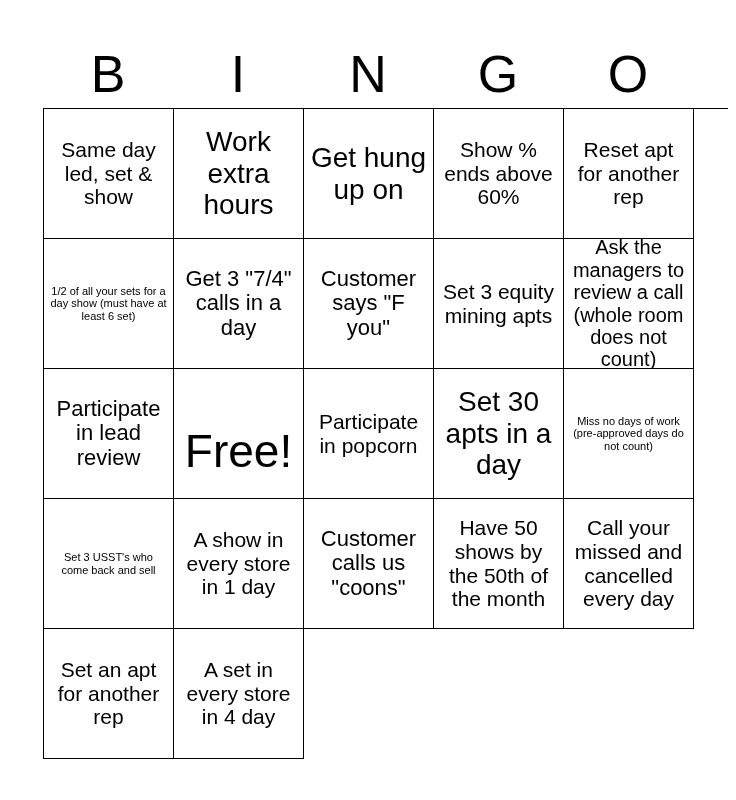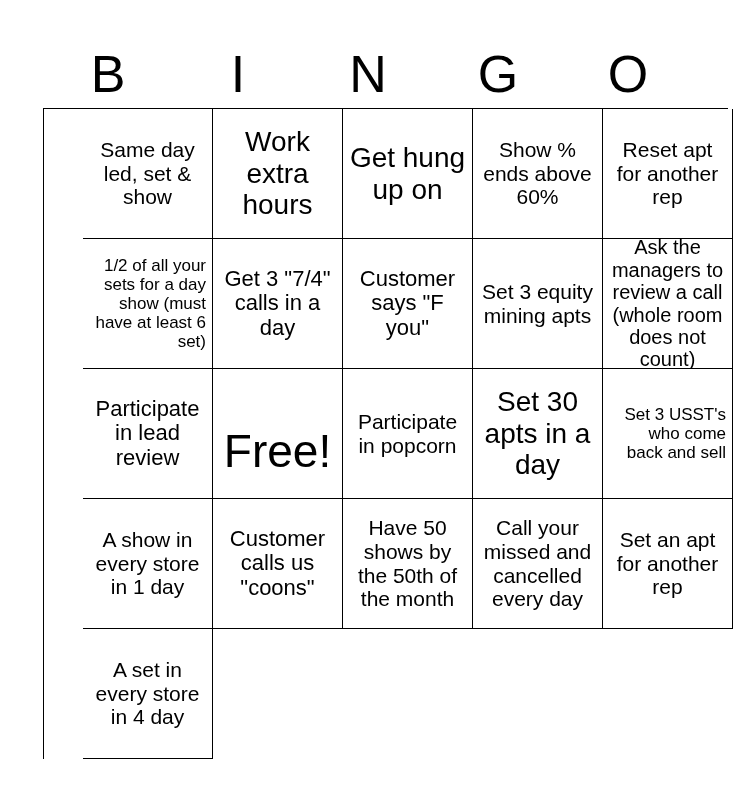--- a/index.html
+++ b/index.html
@@ -33,40 +33,39 @@
       font-weight: normal;
     }
     .grid {
       display: grid;
       grid-template-columns: repeat(5, 130px);
       grid-template-rows: repeat(5, 130px);
       border-top: 1.5px solid #000;
       border-left: 1.5px solid #000;
       box-sizing: border-box;
       width: 685px;
-      padding-left: 39px;
     }
     .cell {
       border-right: 1.5px solid #000;
       border-bottom: 1.5px solid #000;
       display: flex;
       align-items: center;
       justify-content: center;
       text-align: center;
       padding: 4px 6px;
       box-sizing: border-box;
       overflow: hidden;
       cursor: pointer;
     }
     .cell span {
       display: block;
       line-height: 1.12;
     }
     .fs-xs { font-size: 20px; line-height: 1.2; }
-    .fs-s  { font-size: 17px; text-align: right; }
+    .fs-s  { font-size: 11px; }
     .fs-m  { font-size: 21px; }
     .fs-l  { font-size: 22px; }
     .fs-xl { font-size: 28px; }
     .fs-free { font-size: 46px; margin-top: 36px; }
   </style>
 </head>
 <body>
 
 <div class="card">
   <div class="header">
@@ -118,20 +117,23 @@
         <span class="fs-free">Free!</span>
       </div>
     <div class="cell">
         <span class="fs-m">Participate in popcorn</span>
       </div>
     <div class="cell">
         <span class="fs-xl">Set 30 apts in a day</span>
       </div>
 
     <div class="cell">
+        <span class="fs-s">Miss no days of work (pre-approved days do not count)</span>
+      </div>
+    <div class="cell">
         <span class="fs-s">Set 3 USST's who come back and sell</span>
       </div>
     <div class="cell">
         <span class="fs-m">A show in every store in 1 day</span>
       </div>
     <div class="cell">
         <span class="fs-l">Customer calls us "coons"</span>
       </div>
 
     <div class="cell">

